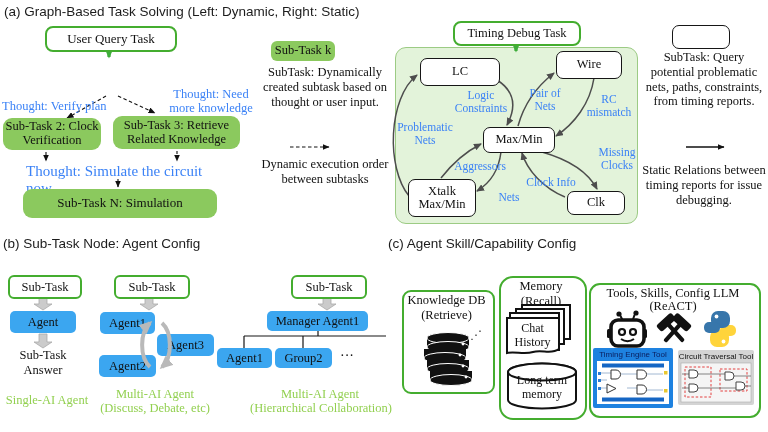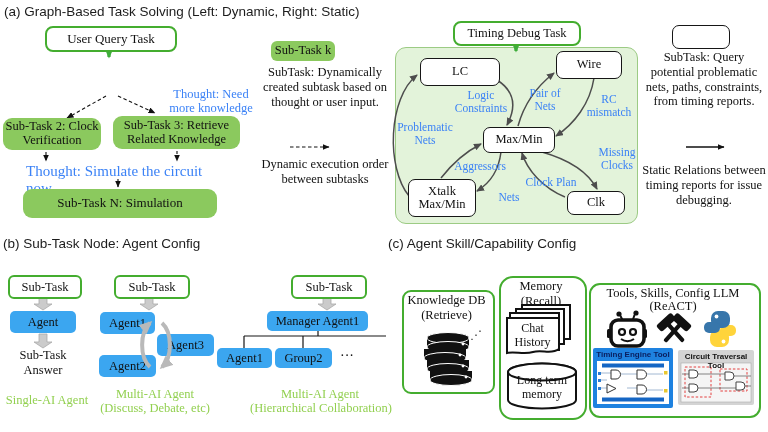--- a/index.html
+++ b/index.html
@@ -13,21 +13,21 @@
   .wgbox{background:#fff;border:2.2px solid #44AD2F;border-radius:8px;display:flex;align-items:center;
          justify-content:center;text-align:center;font-size:12.5px;}
   .node{background:#fff;border:1.5px solid #161616;border-radius:7px;display:flex;align-items:center;
         justify-content:center;text-align:center;font-size:12.5px;line-height:1.05;}
   .bbox{background:#3BA6F0;border-radius:5px;display:flex;align-items:center;justify-content:center;
         font-size:12.5px;}
   .blue{color:#3b82f6;}
   .cap{color:#92D050;text-align:center;font-size:12.5px;line-height:1.15;}
   .ctext{text-align:center;font-size:12.5px;line-height:1.18;}
   .elab{text-align:center;font-size:11.5px;line-height:1.1;}
-  .toolhdr{font-family:"Liberation Sans",sans-serif;font-weight:bold;font-size:8px;text-align:center;}
+  .toolhdr{font-family:"Liberation Sans",sans-serif;font-weight:normal;font-size:8px;text-align:center;}
 </style>
 </head>
 <body>
 
 <div class="stage">
 
   <div class="abs" style="left:395px;top:47px;width:241px;height:175px;background:#E3F3DA;border:1px solid #9CCB84;border-radius:11px;"></div>
 
   <svg class="abs" style="left:0;top:0;" width="768" height="432" viewBox="0 0 768 432">
     <defs>
@@ -68,20 +68,21 @@
     <path d="M39 334 L47 334 L47 342 L52 342 L43 348 L34 342 L39 342 Z" fill="#CBCBCB" stroke="#AAAAAA" stroke-width="0.8"></path>
     <path d="M145 296 L153 296 L153 304 L158 304 L149 310 L140 304 L145 304 Z" fill="#CBCBCB" stroke="#AAAAAA" stroke-width="0.8"></path>
     <path d="M323 296 L331 296 L331 304 L336 304 L327 310 L318 304 L323 304 Z" fill="#CBCBCB" stroke="#AAAAAA" stroke-width="0.8"></path>
 
     <path d="M318 331 L318 336 M244 336 L386 336 M244 336 L244 348 M303 336 L303 348" stroke="#161616" stroke-width="1.2" fill="none"></path>
   </svg>
 
   <div class="abs sans ttl" style="left:4px;top:4px;width:440px;">(a) Graph-Based Task Solving (Left: Dynamic, Right: Static)</div>
 
   <div class="abs wgbox" style="left:45px;top:26px;width:128px;height:22px;font-size:13px;">User Query Task</div>
+  <div class="abs blue" style="left:2px;top:99px;width:116px;font-size:12.5px;">Thought: Verify plan</div>
   <div class="abs blue ctext" style="left:164px;top:87px;width:94px;font-size:12.5px;line-height:1.12;">Thought: Need more knowledge</div>
   <div class="abs gbox" style="left:3px;top:118px;width:98px;height:32px;">Sub-Task 2: Clock Verification</div>
   <div class="abs gbox" style="left:113px;top:116px;width:127px;height:33px;">Sub-Task 3: Retrieve Related Knowledge</div>
   <div class="abs blue" style="left:26px;top:163px;width:200px;font-size:15px;">Thought: Simulate the circuit now</div>
   <div class="abs gbox" style="left:23px;top:189px;width:194px;height:29px;font-size:13px;">Sub-Task N: Simulation</div>
 
   <div class="abs gbox" style="left:271px;top:41px;width:64px;height:20px;border-radius:6px;">Sub-Task k</div>
   <div class="abs ctext" style="left:250px;top:65px;width:150px;">SubTask: Dynamically created subtask based on thought or user input.</div>
   <div class="abs ctext" style="left:256px;top:157px;width:138px;">Dynamic execution order between subtasks</div>
 
@@ -91,21 +92,21 @@
   <div class="abs node" style="left:483px;top:127px;width:70px;height:24px;">Max/Min</div>
   <div class="abs node" style="left:408px;top:179px;width:66px;height:36px;">Xtalk Max/Min</div>
   <div class="abs node" style="left:567px;top:191px;width:56px;height:22px;">Clk</div>
 
   <div class="abs blue elab" style="left:448px;top:89px;width:66px;">Logic Constraints</div>
   <div class="abs blue elab" style="left:522px;top:87px;width:46px;">Pair of Nets</div>
   <div class="abs blue elab" style="left:578px;top:93px;width:62px;">RC mismatch</div>
   <div class="abs blue elab" style="left:394px;top:121px;width:62px;">Problematic Nets</div>
   <div class="abs blue elab" style="left:448px;top:160px;width:64px;">Aggressors</div>
   <div class="abs blue elab" style="left:592px;top:146px;width:50px;">Missing Clocks</div>
-  <div class="abs blue elab" style="left:520px;top:176px;width:62px;">Clock Plan</div>
+  <div class="abs blue elab" style="left:520px;top:176px;width:62px;">Clock Info</div>
   <div class="abs blue elab" style="left:492px;top:191px;width:34px;">Nets</div>
 
   <div class="abs node" style="left:672px;top:25px;width:56px;height:22px;"></div>
   <div class="abs ctext" style="left:643px;top:50px;width:122px;">SubTask: Query potential problematic nets, paths, constraints, from timing reports.</div>
   <div class="abs ctext" style="left:640px;top:163px;width:128px;">Static Relations between timing reports for issue debugging.</div>
 
   <div class="abs sans ttl" style="left:3px;top:236px;width:290px;">(b) Sub-Task Node: Agent Config</div>
 
   <div class="abs wgbox" style="left:8px;top:275px;width:70px;height:20px;border-radius:6px;">Sub-Task</div>
   <div class="abs bbox" style="left:10px;top:311px;width:66px;height:22px;">Agent</div>

